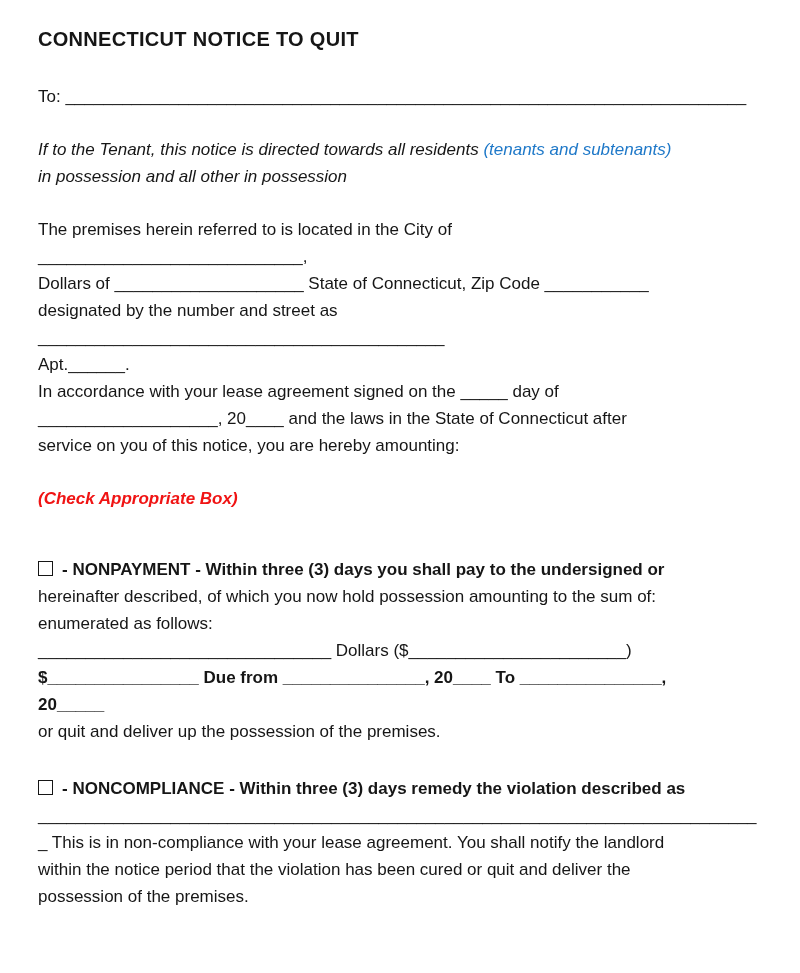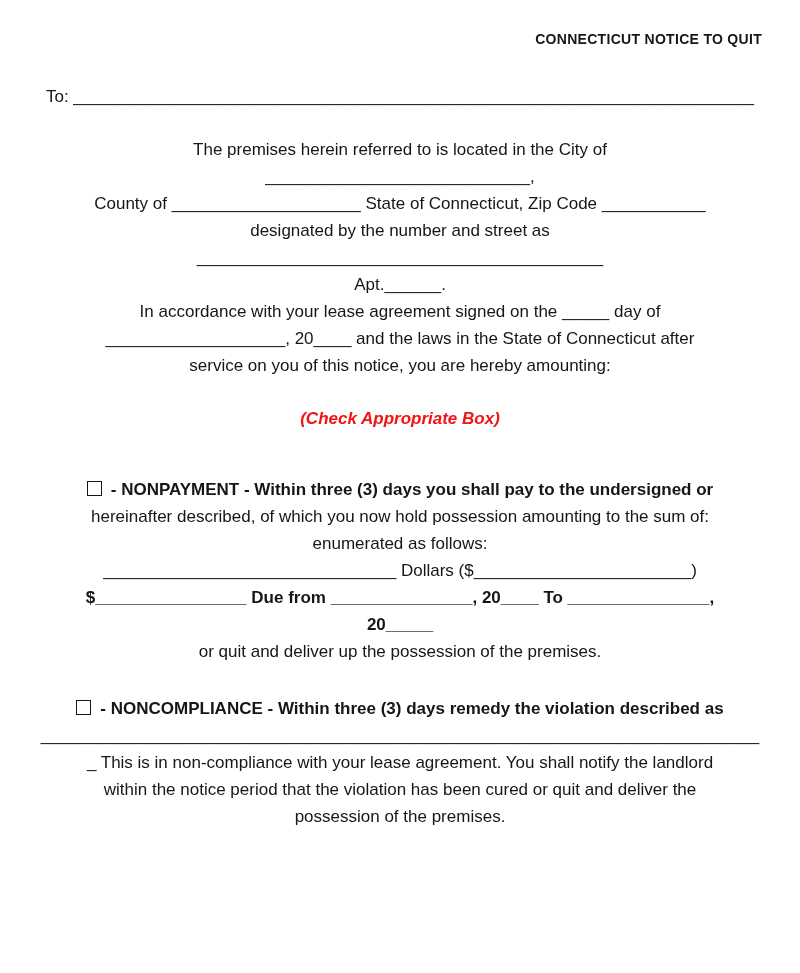--- a/index.html
+++ b/index.html
@@ -11,30 +11,29 @@
     width: 800px;
     min-height: 973px;
     box-sizing: border-box;
     font-family: "Liberation Sans", "DejaVu Sans", sans-serif;
     color: var(--ink, #161616);
   }
   .doc {
     padding: 26px 38px 30px 38px;
   }
   .title {
-    font-size: 14px;
+    font-size: 20px;
     line-height: 27px;
     font-weight: bold;
-    text-align: right;
+    text-align: left;
     letter-spacing: 0.3px;
     margin: 0 0 30px 0;
   }
   .paragraph {
     margin: 0 0 26px 0;
-    text-align: center;
   }
   .paragraph:last-child {
     margin-bottom: 0;
   }
   .p-red {
     margin-bottom: 44px;
   }
   .p-nonpayment {
     margin-bottom: 30px;
   }
@@ -65,23 +64,27 @@
 </head>
 <body style="background: rgb(255, 255, 255);">
 
 <main class="doc">
   <h1 class="title">CONNECTICUT NOTICE TO QUIT</h1>
   <div id="doc-body">
       <div class="paragraph">
         <div class="line"><span class="run">To: </span><span class="run">________________________________________________________________________</span></div>
       </div>
       <div class="paragraph">
+        <div class="line"><span class="run italic">If to the Tenant, this notice is directed towards all residents </span><span class="run italic blue">(tenants and subtenants)</span></div>
+        <div class="line"><span class="run italic">in possession and all other in possession</span></div>
+      </div>
+      <div class="paragraph">
         <div class="line"><span class="run">The premises herein referred to is located in the City of</span></div>
         <div class="line"><span class="run">____________________________</span><span class="run">,</span></div>
-        <div class="line"><span class="run">County of </span><span class="run">____________________</span><span class="run"> State of Connecticut, Zip Code </span><span class="run">___________</span></div>
+        <div class="line"><span class="run">Dollars of </span><span class="run">____________________</span><span class="run"> State of Connecticut, Zip Code </span><span class="run">___________</span></div>
         <div class="line"><span class="run">designated by the number and street as</span></div>
         <div class="line"><span class="run">___________________________________________</span></div>
         <div class="line"><span class="run">Apt.</span><span class="run">______</span><span class="run">.</span></div>
         <div class="line"><span class="run">In accordance with your lease agreement signed on the </span><span class="run">_____</span><span class="run"> day of</span></div>
         <div class="line"><span class="run">___________________</span><span class="run">, 20</span><span class="run">____</span><span class="run"> and the laws in the State of Connecticut after</span></div>
         <div class="line"><span class="run">service on you of this notice, you are hereby amounting:</span></div>
       </div>
       <div class="paragraph p-red">
         <div class="line"><span class="run red-bold-italic">(Check Appropriate Box)</span></div>
       </div>

